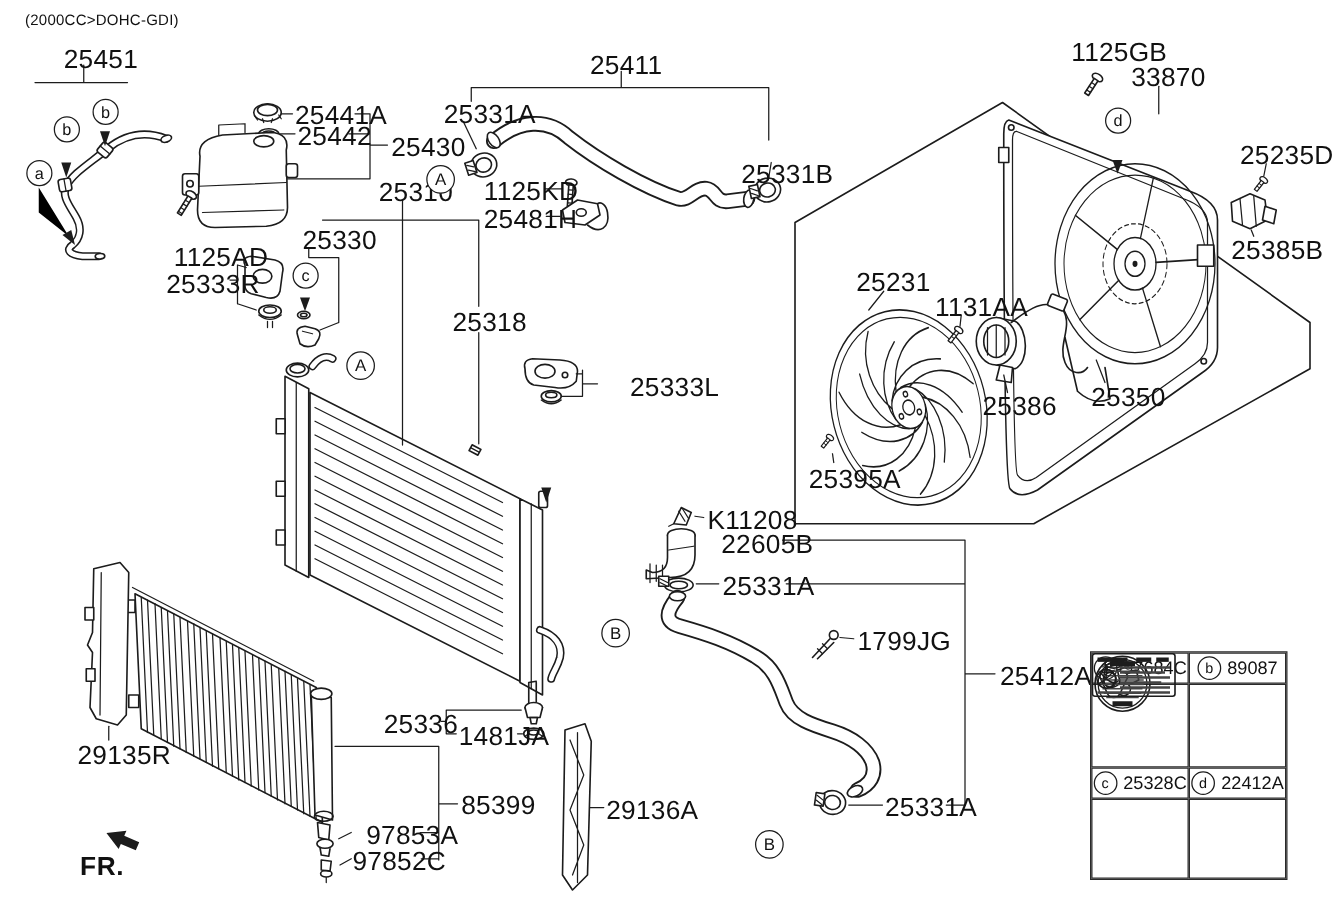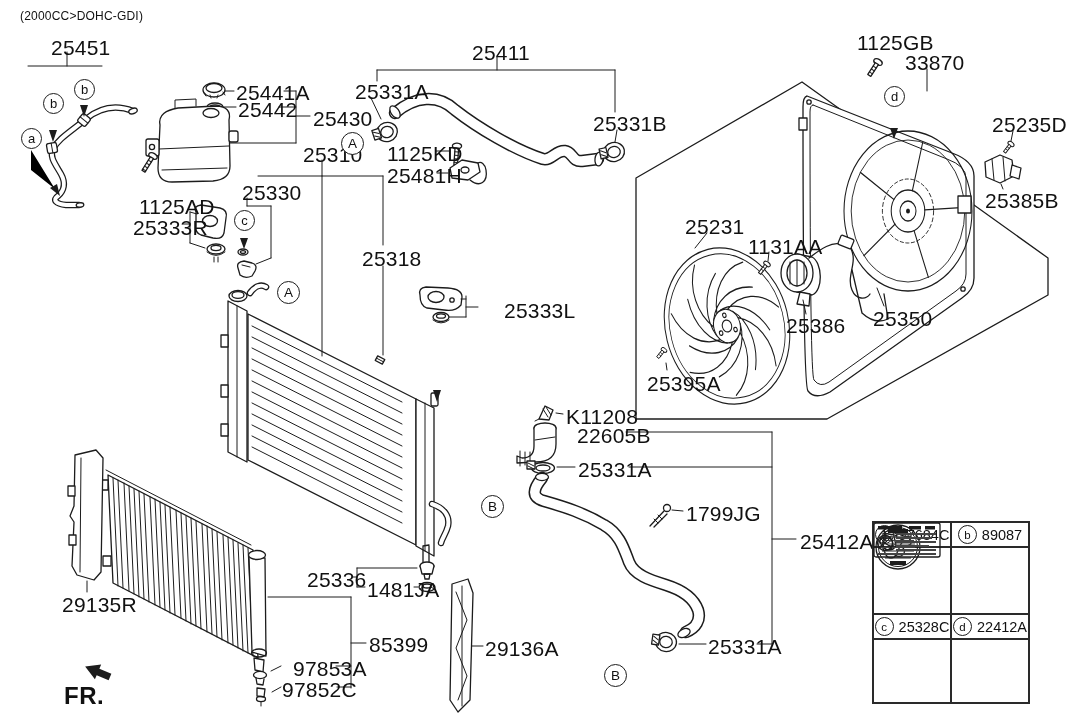--- a/index.html
+++ b/index.html
@@ -11,21 +11,21 @@
   svg .wfill{fill:#fff;}
   svg .solid{fill:#1c1c1c;stroke:none;}
   svg .dd{stroke-dasharray:9 3 2 3;stroke-width:1.1;}
   svg .dot{stroke-dasharray:2.5 3;stroke-width:1.1;}
   svg .tube-o{stroke:#1c1c1c;fill:none;stroke-width:12.5;stroke-linecap:round;stroke-linejoin:round;}
   svg .tube-i{stroke:#fff;fill:none;stroke-width:9.5;stroke-linecap:round;stroke-linejoin:round;}
   svg .pipe-o{stroke:#1c1c1c;fill:none;stroke-width:6.5;stroke-linecap:round;}
   svg .pipe-i{stroke:#fff;fill:none;stroke-width:4;stroke-linecap:round;}
   .lbl{position:absolute;font-size:21px;line-height:1;letter-spacing:.2px;white-space:nowrap;}
   .title{position:absolute;font-size:12px;letter-spacing:.2px;}
-  .fr{position:absolute;font-size:24px;font-weight:bold;letter-spacing:.5px;}
+  .fr{position:absolute;font-size:21px;font-weight:bold;letter-spacing:.5px;}
   .co{position:absolute;width:21px;height:21px;border:1.5px solid #1c1c1c;border-radius:50%;
       background:#fff;display:flex;align-items:center;justify-content:center;
       font-size:13.5px;line-height:1;}
   .co.sm{width:19px;height:19px;font-size:13px;}
   .legend{position:absolute;left:872px;top:521px;width:156px;border:1.6px solid #2a2a2a;
           display:grid;grid-template-columns:1fr 1fr;grid-template-rows:25px 67px 25px 64px;
           background:#fff;}
   .legend .cell{border:.7px solid #2a2a2a;display:flex;align-items:center;justify-content:center;gap:5px;}
   .legend .hdr{font-size:14.5px;}
   .legend .cir{width:17px;height:17px;border:1.3px solid #1c1c1c;border-radius:50%;
@@ -382,21 +382,21 @@
   <div class="lbl" style="left:313px;top:108px">25430</div>
   <div class="lbl" style="left:303px;top:144px">25310</div>
   <div class="lbl" style="left:242px;top:182px">25330</div>
   <div class="lbl" style="left:362px;top:248px">25318</div>
   <div class="lbl" style="left:133px;top:217px">25333R</div>
   <div class="lbl" style="left:139px;top:196px">1125AD</div>
   <div class="lbl" style="left:472px;top:42px">25411</div>
   <div class="lbl" style="left:355px;top:81px">25331A</div>
   <div class="lbl" style="left:387px;top:143px">1125KD</div>
   <div class="lbl" style="left:387px;top:165px">25481H</div>
-  <div class="lbl" style="left:593px;top:113px">25331B</div>
+  <div class="lbl" style="left:593px;top:129px">25331B</div>
   <div class="lbl" style="left:857px;top:32px">1125GB</div>
   <div class="lbl" style="left:905px;top:52px">33870</div>
   <div class="lbl" style="left:992px;top:114px">25235D</div>
   <div class="lbl" style="left:985px;top:190px">25385B</div>
   <div class="lbl" style="left:685px;top:216px">25231</div>
   <div class="lbl" style="left:748px;top:236px">1131AA</div>
   <div class="lbl" style="left:786px;top:315px">25386</div>
   <div class="lbl" style="left:873px;top:308px">25350</div>
   <div class="lbl" style="left:647px;top:373px">25395A</div>
   <div class="lbl" style="left:504px;top:300px">25333L</div>

